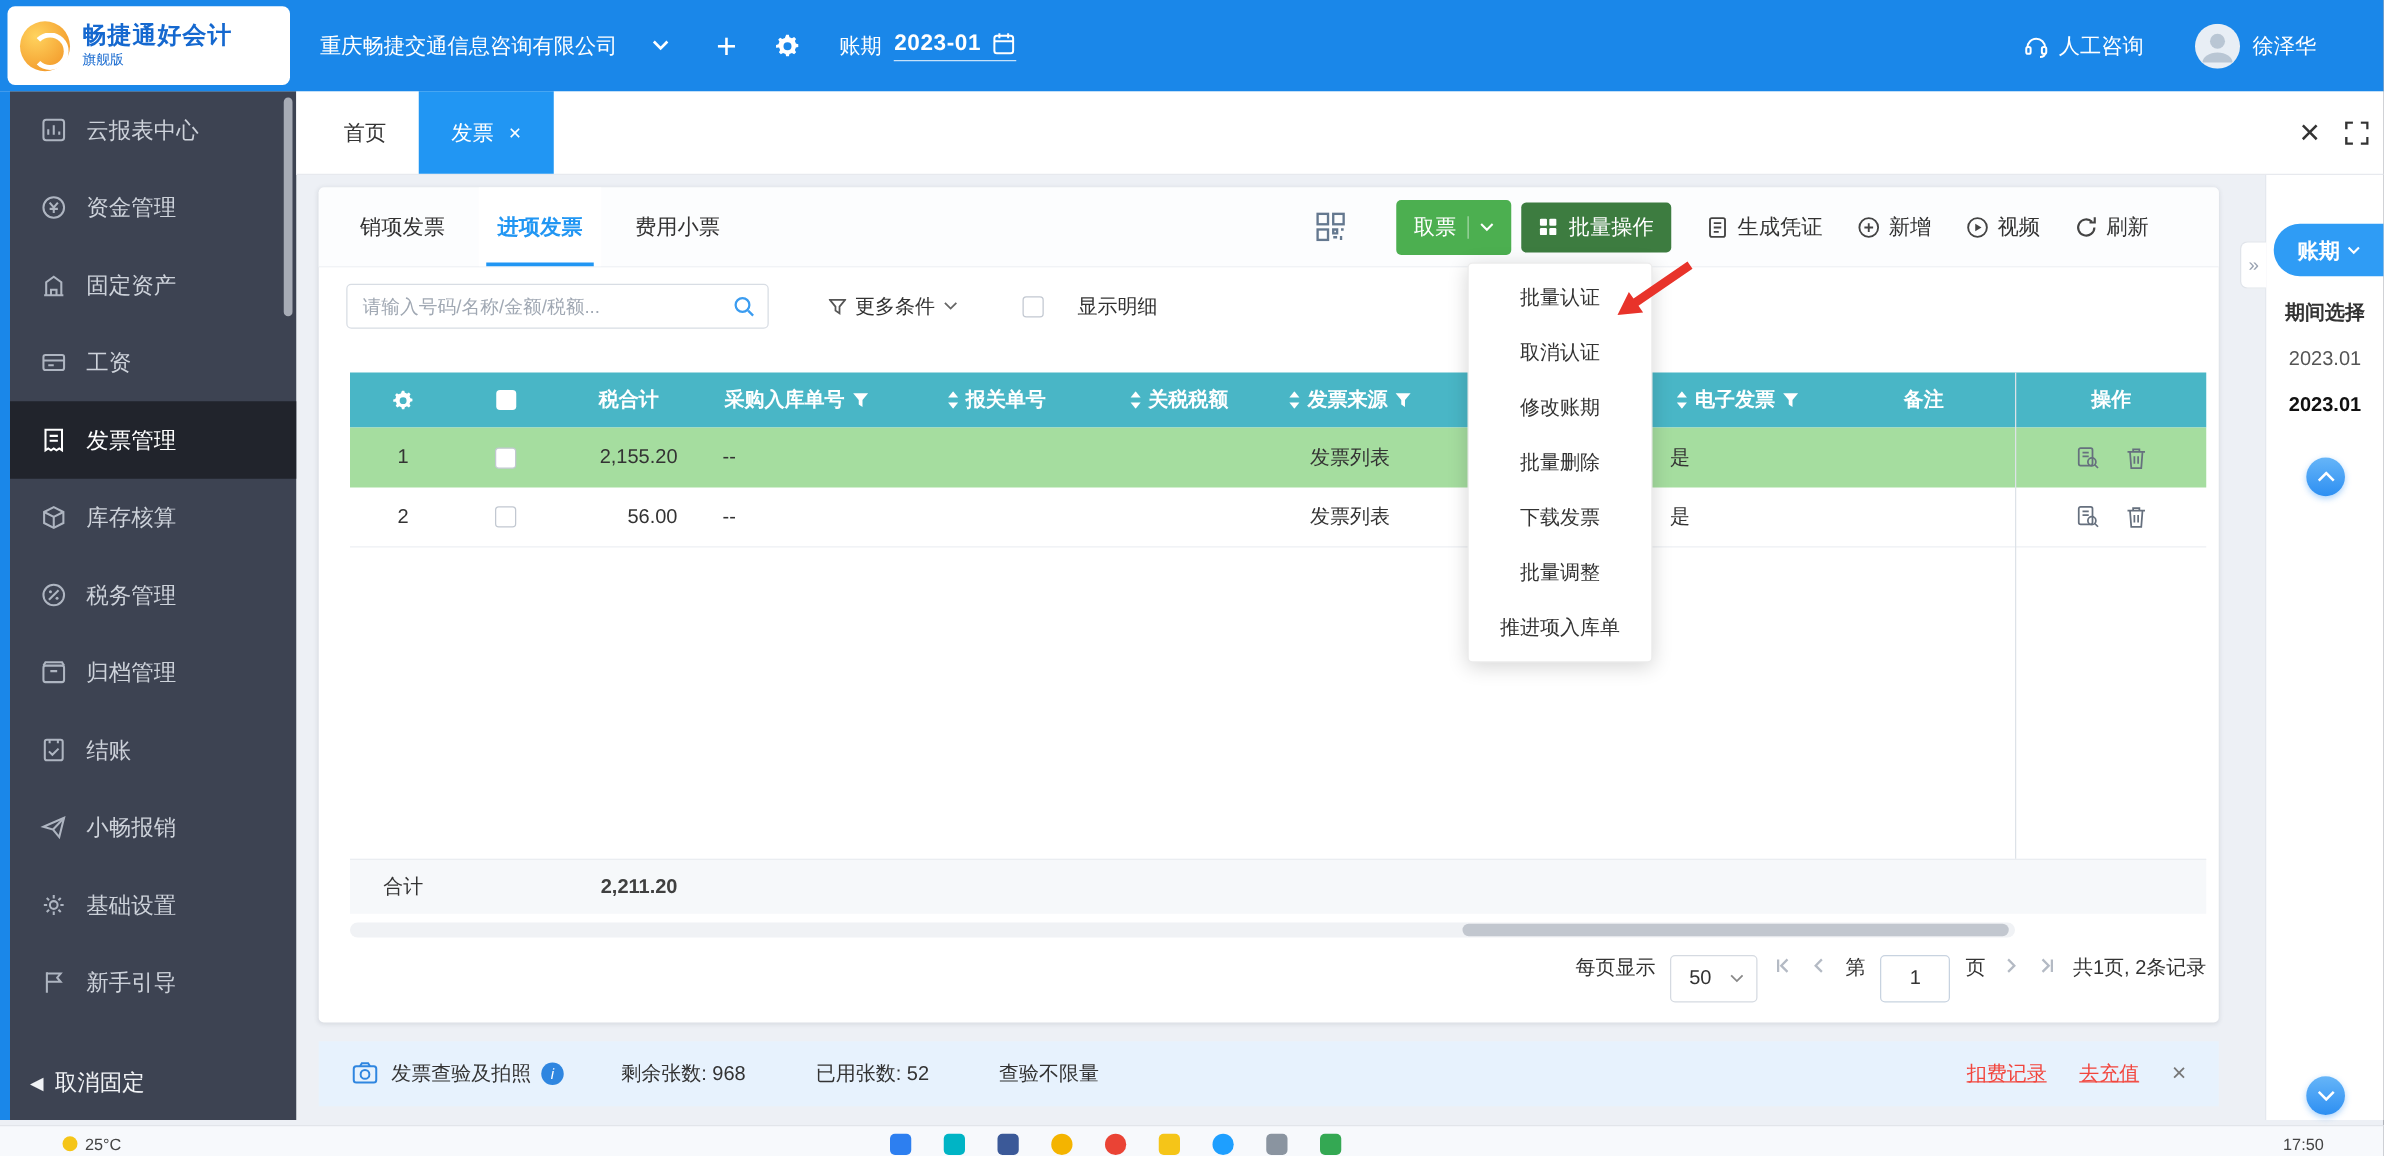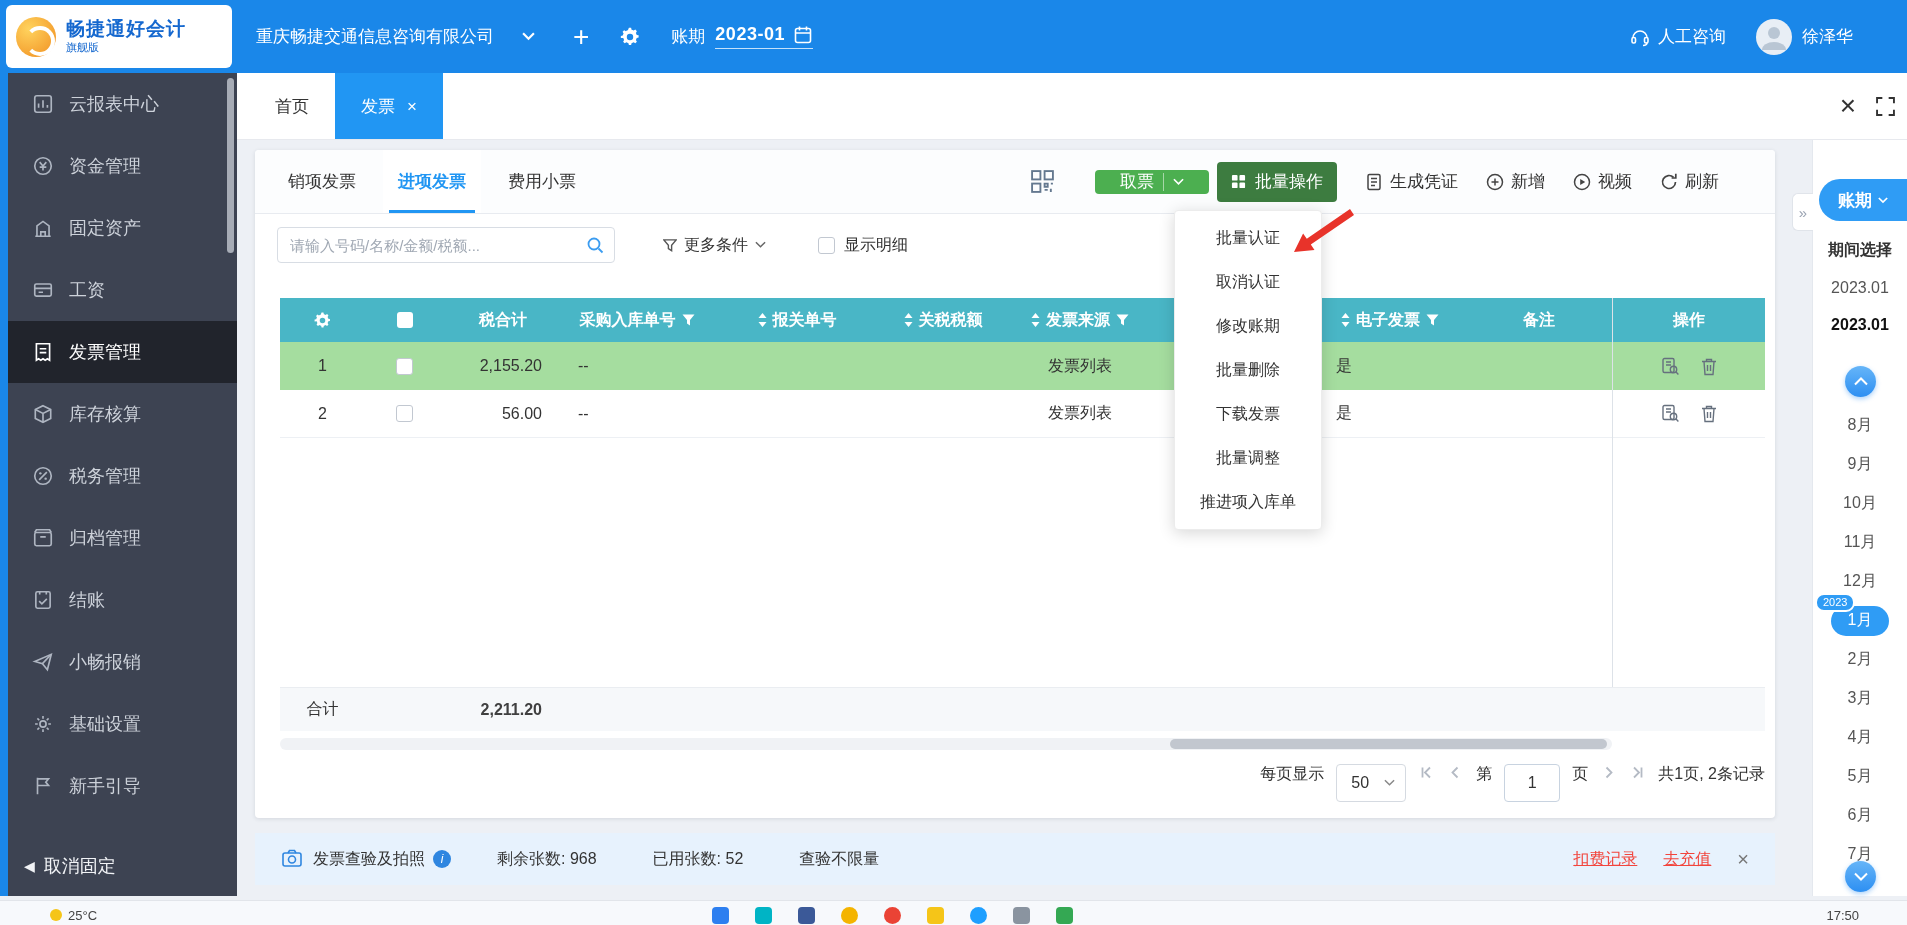--- a/index.html
+++ b/index.html
@@ -14,21 +14,21 @@
 .logo-circ{width:40px;height:40px;border-radius:50%;background:radial-gradient(circle at 32% 30%,#ffd35e,#f08c1e);position:relative;flex:none}
 .logo-circ::after{content:"";position:absolute;left:9px;top:9px;width:22px;height:22px;border:4px solid #fff;border-left-color:transparent;border-radius:50%}
 .logo-t1{color:#1568cf;font-size:19px;font-weight:bold;letter-spacing:1px;line-height:1.15}
 .logo-t2{color:#1568cf;font-size:11px}
 .tb-company{margin-left:256px;font-size:17px;display:flex;align-items:center;gap:28px;cursor:pointer}
 .tb-plus{font-size:28px;font-weight:300;margin-left:38px;line-height:1;cursor:pointer}
 .tb-gear{margin-left:30px;cursor:pointer}
 .tb-period{margin-left:30px;display:flex;align-items:center;gap:10px;font-size:17px}
 .tb-pv{display:flex;align-items:center;gap:8px;font-weight:bold;font-size:18px;letter-spacing:.5px;border-bottom:1px solid rgba(255,255,255,.75);padding-bottom:3px}
 .tb-right{margin-left:auto;display:flex;align-items:center;padding-right:54px}
-.tb-help{display:flex;align-items:center;gap:8px;font-size:17px;margin-right:30px;cursor:pointer}
+.tb-help{display:flex;align-items:center;gap:8px;font-size:17px;margin-right:41px;cursor:pointer}
 .tb-user{display:flex;align-items:center;gap:10px;font-size:17px;cursor:pointer}
 
 
 .edge{position:absolute;left:0;top:73px;width:8px;height:823px;background:#1a87e9}
 .sidebar{position:absolute;left:8px;top:73px;width:229px;height:823px;background:#3d4352}
 .sitem{height:62px;display:flex;align-items:center;gap:15px;padding-left:24px;font-size:18px;color:#cdd2da;cursor:pointer}
 .sitem.active{background:#21242c;color:#fff}
 .sitem .ic{width:22px;height:22px;color:#aeb5c1;flex:none}
 .sitem.active .ic{color:#fff}
 .sthumb{position:absolute;right:3px;top:5px;width:7px;height:175px;border-radius:4px;background:#a7acb6}
@@ -47,33 +47,33 @@
 
 
 .card{position:absolute;left:255px;top:150px;width:1520px;height:668px;background:#fff;border-radius:4px;box-shadow:0 1px 4px rgba(31,45,61,.12)}
 .subrow{height:64px;border-bottom:1px solid #e8ebf0;background:#fcfdfe;display:flex;align-items:center;border-radius:4px 4px 0 0}
 .subtabs{display:flex;height:100%;margin-left:18px}
 .subtab{padding:0 15px;margin-right:12px;display:flex;align-items:center;font-size:17px;color:#333;position:relative;cursor:pointer}
 .subtab.active{color:#2196f3;font-weight:bold;background:#fff}
 .subtab.active::after{content:"";position:absolute;left:6px;right:6px;bottom:0;height:3px;background:#2196f3}
 .tools{margin-left:auto;display:flex;align-items:center;padding-right:56px}
 .qr{margin-right:40px;cursor:pointer}
-.btn-green{height:24px;padding:0 25px;background:#4caf50;border:none;border-radius:4px;color:#fff;font-size:17px;display:flex;align-items:center;gap:9px;cursor:pointer;font-family:inherit}
+.btn-green{height:44px;padding:0 14px;background:#4caf50;border:none;border-radius:4px;color:#fff;font-size:17px;display:flex;align-items:center;gap:9px;cursor:pointer;font-family:inherit}
 .btn-green .sep{width:1px;height:18px;background:rgba(255,255,255,.5)}
 .btn-dgreen{height:40px;margin-left:8px;padding:0 14px;background:#3d7c40;border:none;border-radius:4px;color:#fff;font-size:17px;display:flex;align-items:center;gap:9px;cursor:pointer;font-family:inherit}
 .tbtn{display:flex;align-items:center;gap:7px;font-size:17px;color:#333;background:none;border:none;margin-left:28px;cursor:pointer;font-family:inherit}
 .tbtn:first-of-type{margin-left:20px}
 
 
 .frow{height:62px;display:flex;align-items:center;padding-left:22px}
 .search{width:338px;height:36px;border:1px solid #d8dde4;border-radius:4px;display:flex;align-items:center;padding:0 10px 0 12px;background:#fff}
 .search input{flex:1;border:0;outline:0;font-size:15px;color:#333;font-family:inherit;background:transparent}
 .search input::placeholder{color:#a0a8b3}
 .more{margin-left:48px;display:flex;align-items:center;gap:7px;font-size:16px;color:#333;cursor:pointer}
-.chkwrap{margin-left:52px;display:flex;align-items:center;gap:9px;font-size:16px;color:#333}
+.chkwrap{margin-left:52px;display:flex;align-items:center;gap:27px;font-size:16px;color:#333}
 .cb{width:17px;height:17px;border:1px solid #c2c8d1;border-radius:3px;background:#fff;flex:none;cursor:pointer}
 .cbh{width:16px;height:16px;border-radius:3px;background:#fff;flex:none;cursor:pointer}
 
 
 .tbl{margin:22px 0 0 25px;width:1485px}
 .thead{height:44px;background:#49b6c6;display:flex;color:#fff;font-size:16px;font-weight:bold}
 .th{display:flex;align-items:center;justify-content:center;gap:6px;flex:none}
 .trow{height:48px;display:flex;align-items:center;font-size:16px;color:#333}
 .trow.sel{background:#a5dd9f}
 .trow.plain{border-bottom:1px solid #edf0f4}
@@ -661,39 +661,20 @@
     </button>
     <div class="p-collapse">»</div>
     <div class="p-title">期间选择</div>
     <div class="p-start">2023.01</div>
     <div class="p-end">2023.01</div>
     <button class="p-circ p-up">
         <svg width="14" height="9" viewBox="0 0 14 9" fill="none" stroke="#fff" stroke-width="2">
           <path d="M1 7.5l6-6 6 6"></path>
         </svg>
       </button>
-    <div class="p-months">
-      <div class="p-m">8月</div>
-      <div class="p-m">9月</div>
-      <div class="p-m">10月</div>
-      <div class="p-m">11月</div>
-      <div class="p-m">12月</div>
-      <div class="p-m">
-        <span class="pill">
-          <span class="p-badge">2023</span>
-          <span>1月</span>
-        </span>
-      </div>
-      <div class="p-m">2月</div>
-      <div class="p-m">3月</div>
-      <div class="p-m">4月</div>
-      <div class="p-m">5月</div>
-      <div class="p-m">6月</div>
-      <div class="p-m">7月</div>
-    </div>
     <button class="p-circ p-down">
         <svg width="14" height="9" viewBox="0 0 14 9" fill="none" stroke="#fff" stroke-width="2">
           <path d="M1 1.5l6 6 6-6"></path>
         </svg>
       </button>
   </aside>
 
   <div class="menu">
     <div class="mi">批量认证</div>
     <div class="mi">取消认证</div>

